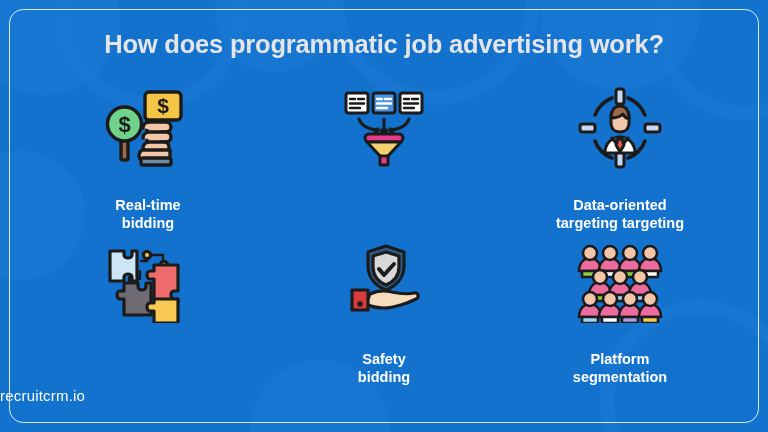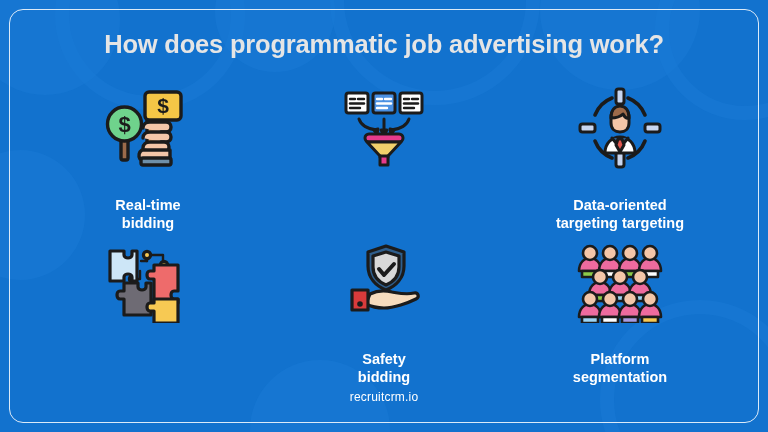--- a/index.html
+++ b/index.html
@@ -77,23 +77,23 @@
     font-weight:bold;
     line-height:1.25;
     text-align:center;
     white-space:pre-line;
   }
 
   
   #footer {
     position:absolute;
     left:0; right:0; bottom:28px;
-    text-align:center;
+    text-align:left;
     color:#ffffff;
-    font-size:12px;
+    font-size:15px;
     font-weight:400;
     letter-spacing:.2px;
   }
 </style>
 </head>
 <body>
 
 <div id="slide">
 
   <div class="wm" style="width:150px;height:150px;left:-30px;top:-55px;"></div>

